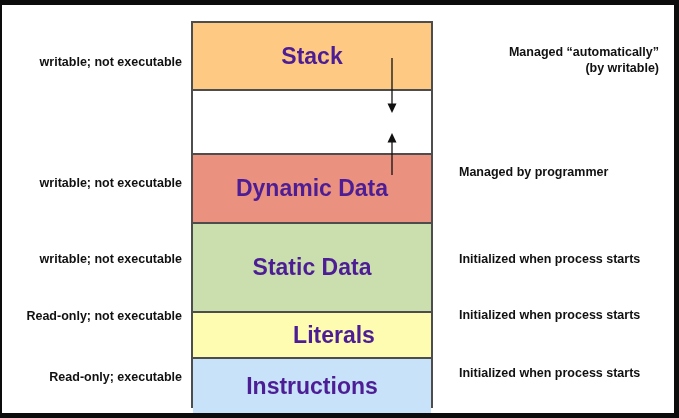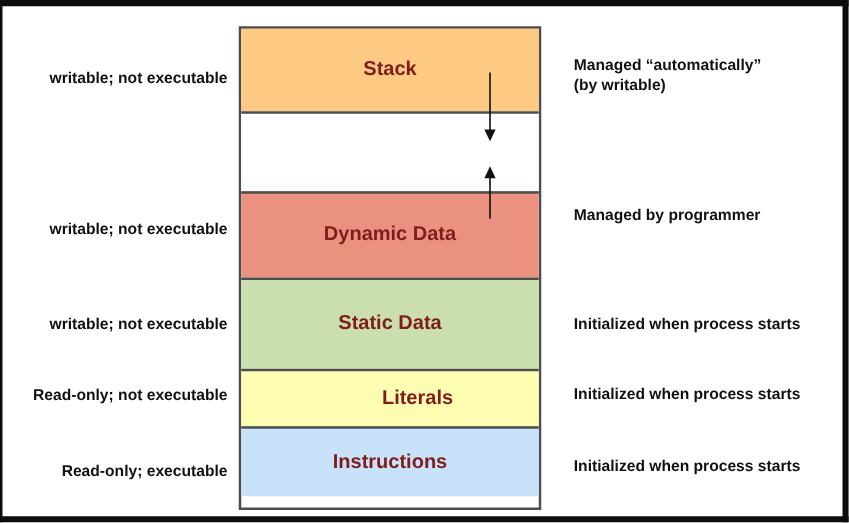--- a/index.html
+++ b/index.html
@@ -32,43 +32,43 @@
     background: #ffffff;
   }
   .segment {
     box-sizing: border-box;
     width: 100%;
     display: flex;
     flex-direction: column;
     align-items: center;
     justify-content: center;
     font-weight: bold;
-    font-size: 16px;
-    color: #7f1d1d;
+    font-size: 23px;
+    color: #4c1d95;
     line-height: 1.15;
   }
   .segment + .segment { border-top: 2px solid #4d4d4d; }
   .seg-stack        { height: 66px; }
   .seg-gap          { height: 64px; }
   .seg-heap         { height: 69px; }
-  .seg-static       { height: 73px; }
+  .seg-static       { height: 89px; }
   .seg-literals     { height: 46px; }
   .seg-instructions { height: 56px; }
 
   
   .note {
     position: absolute;
     font-weight: bold;
     font-size: 12.5px;
     line-height: 16px;
     color: #111111;
     white-space: nowrap;
   }
   .note-left  { right: 497px; text-align: right; }
-  .note-right { left: 459px;  text-align: left; }
+  .note-right { left: 459px;  text-align: right; }
 
   .nl-0 { top: 54px; }
   .nl-1 { top: 175px; }
   .nl-2 { top: 251px; }
   .nl-3 { top: 308px; }
   .nl-4 { top: 369px; text-align: right; }
 
   .nr-0 { top: 44px; white-space: normal; width: 200px; }
   .nr-1 { top: 164px; }
   .nr-2 { top: 251px; }

